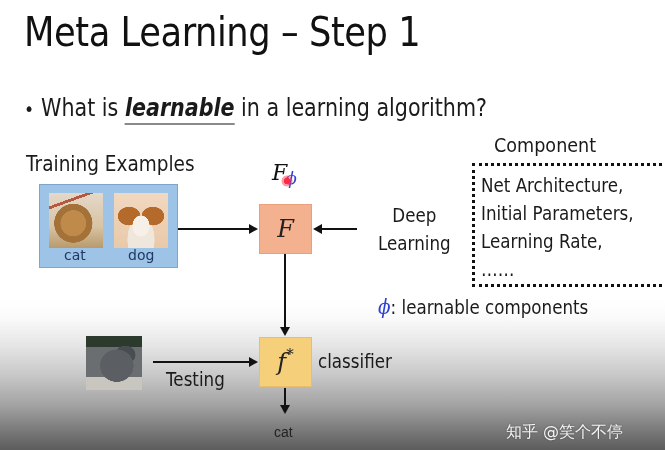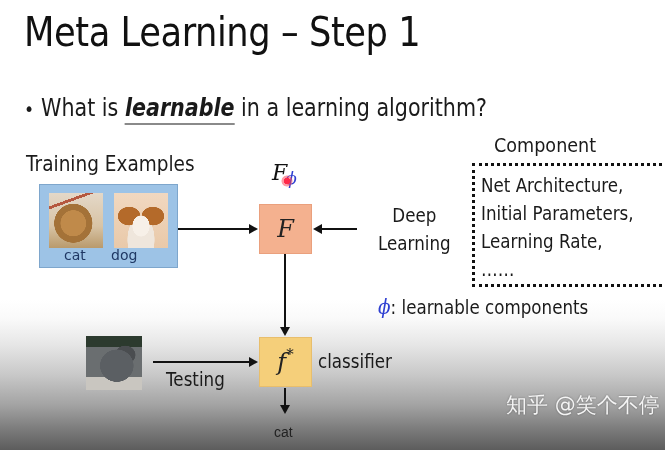--- a/index.html
+++ b/index.html
@@ -60,21 +60,21 @@
         radial-gradient(ellipse at 28% 42%, #b46a2a 0 20%, transparent 21%),
         radial-gradient(ellipse at 72% 42%, #b46a2a 0 20%, transparent 21%),
         radial-gradient(ellipse at 50% 85%, #efe6dc 0 35%, transparent 36%),
         linear-gradient(to bottom, #f1d8c0, #e9c9a9);
     }
     .thumb-lbl {
       position: absolute; top: 62px; font-size: 14px; color: #1f3864;
       font-family: "DejaVu Sans", sans-serif;
     }
     .lbl-cat { left: 24px; }
-    .lbl-dog { left: 71px; }
+    .lbl-dog { left: 88px; }
 
     .arrow-h { height: 2px; background: #111; }
     .arrow-v { width: 2px; background: #111; }
     .head-r { width: 0; height: 0; border-top: 5px solid transparent; border-bottom: 5px solid transparent; border-left: 9px solid #111; }
     .head-l { width: 0; height: 0; border-top: 5px solid transparent; border-bottom: 5px solid transparent; border-right: 9px solid #111; }
     .head-d { width: 0; height: 0; border-left: 5px solid transparent; border-right: 5px solid transparent; border-top: 9px solid #111; }
 
     .fphi {
       left: 272px; top: 160px;
       font-family: "DejaVu Serif", serif; font-style: italic; font-size: 22px;
@@ -120,21 +120,21 @@
       left: 86px; top: 336px; width: 56px; height: 54px;
       background:
         radial-gradient(ellipse at 55% 55%, #5b5f63 0 38%, transparent 39%),
         radial-gradient(ellipse at 70% 35%, #4a4d50 0 18%, transparent 19%),
         linear-gradient(to bottom, #2c3a2e 0 20%, #6a6e70 20% 75%, #c9c6c0 75%);
     }
     .testing { left: 166px; top: 368px; font-size: 19px; }
     .classifier { left: 318px; top: 350px; font-size: 19px; }
     .out-cat { left: 274px; top: 424px; font-size: 14px; color: #222; }
     .watermark {
-      left: 506px; top: 391px; font-size: 21px; color: #f4f4f4;
+      left: 506px; top: 422px; font-size: 16px; color: #f4f4f4;
       text-shadow: 0 0 2px rgba(0,0,0,0.4);
       font-family: "DejaVu Sans", sans-serif; white-space: nowrap;
       letter-spacing: 0px;
     }
   </style>
 </head>
 <body>
 
 <div class="abs title">Meta Learning – Step 1</div>
 

